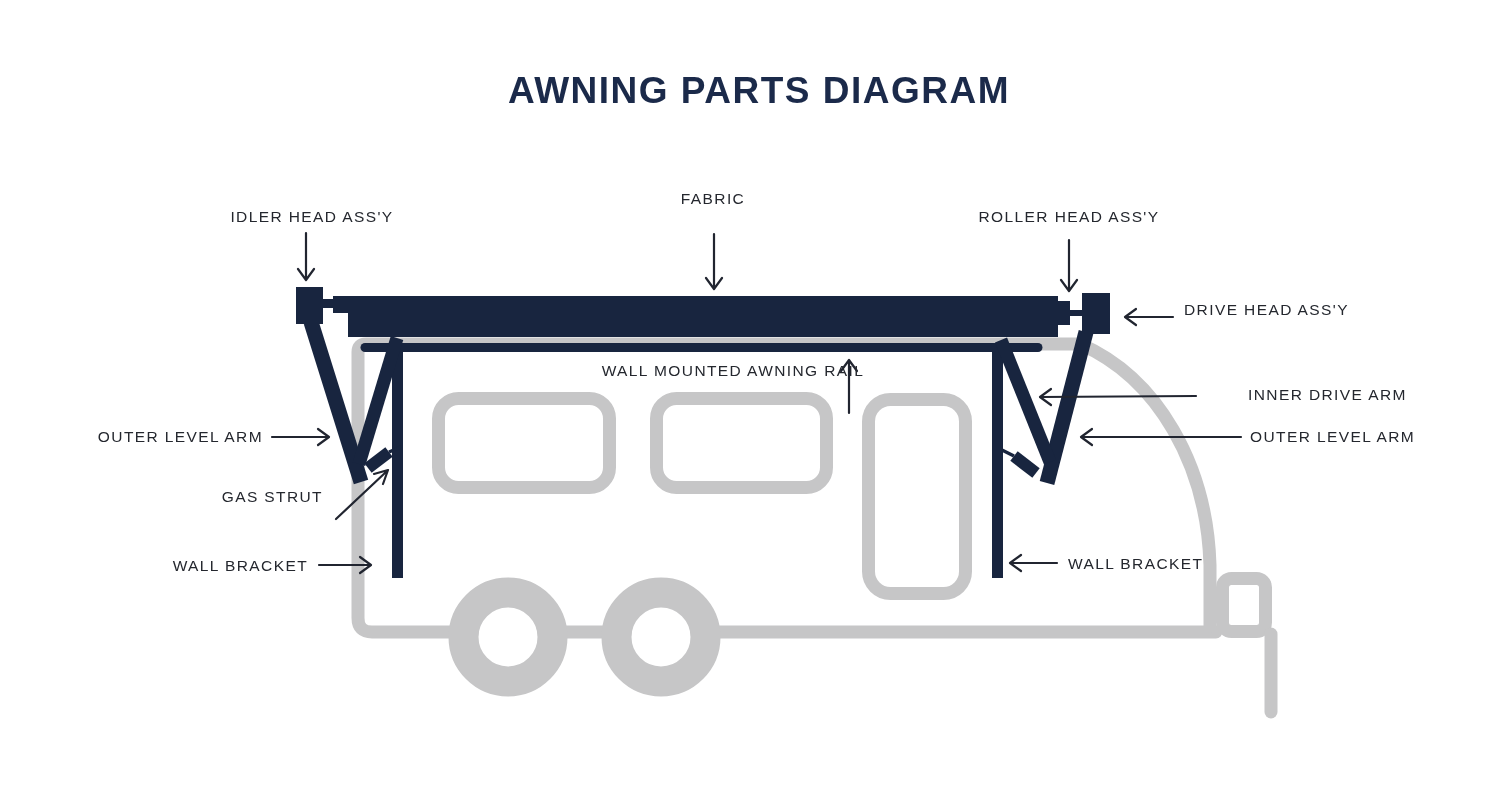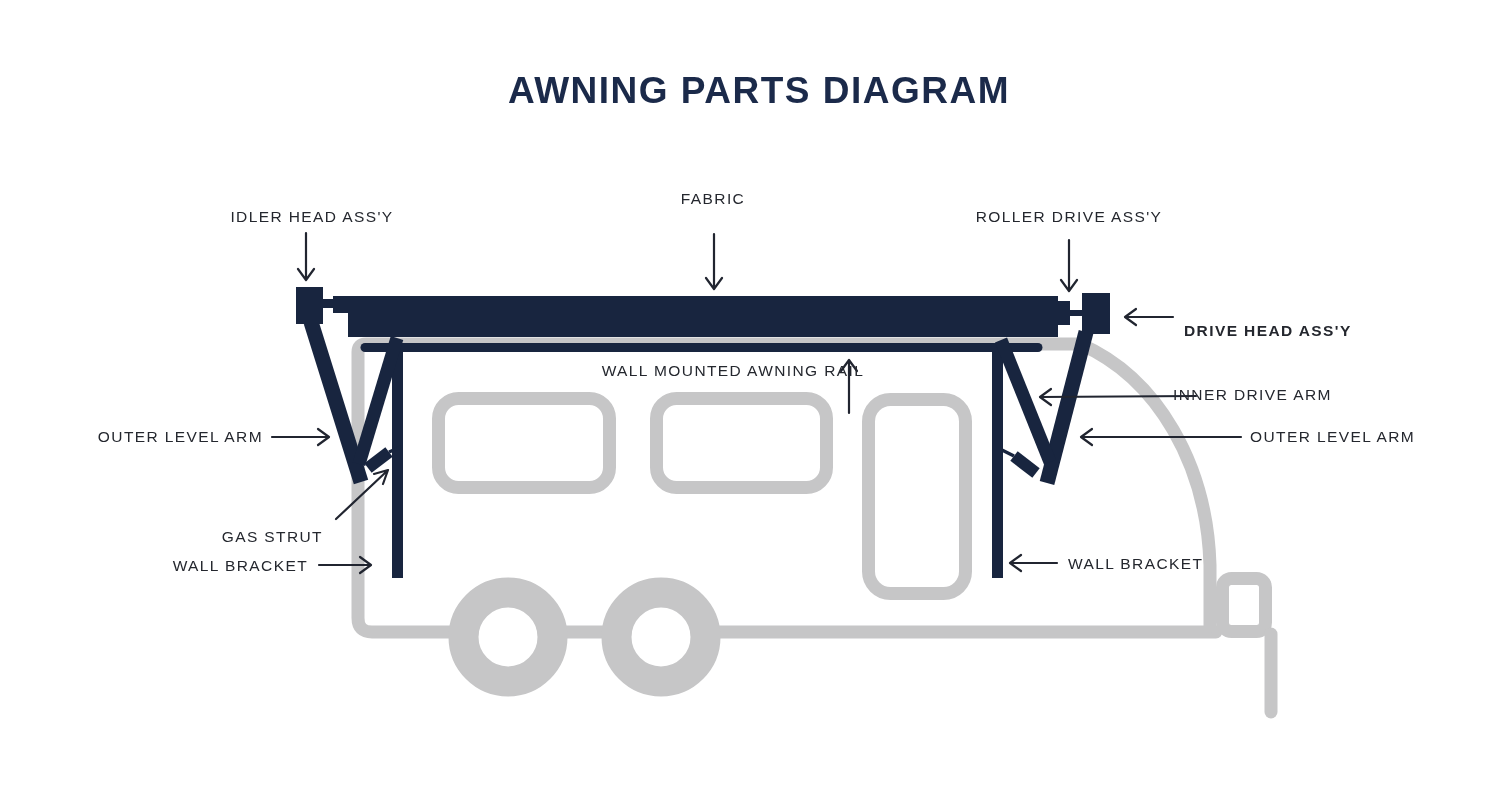--- a/index.html
+++ b/index.html
@@ -108,22 +108,22 @@
       <path class="arrow" d="M336 519 L386 472 M383 484 L388 470 L374 474"></path>
 
       <path class="arrow" d="M319 565 L370 565 M360 557 L371 565 L360 573"></path>
     </g>
   </svg>
 
   <div class="page-title">AWNING PARTS DIAGRAM</div>
 
   <div class="lbl center" style="left:312px;top:217px;">IDLER HEAD ASS'Y</div>
   <div class="lbl center" style="left:713px;top:199px;">FABRIC</div>
-  <div class="lbl center" style="left:1069px;top:217px;">ROLLER DRIVE ASS'Y</div>
-  <div class="lbl" style="left:1184px;top:331px;font-weight:bold;">DRIVE HEAD ASS'Y</div>
+  <div class="lbl center" style="left:1069px;top:217px;">ROLLER HEAD ASS'Y</div>
+  <div class="lbl" style="left:1184px;top:310px;">DRIVE HEAD ASS'Y</div>
   <div class="lbl center" style="left:733px;top:371px;">WALL MOUNTED AWNING RAIL</div>
-  <div class="lbl" style="left:1173px;top:395px;text-align:right;">INNER DRIVE ARM</div>
+  <div class="lbl" style="left:1248px;top:395px;text-align:right;">INNER DRIVE ARM</div>
   <div class="lbl" style="left:1250px;top:437px;">OUTER LEVEL ARM</div>
   <div class="lbl" style="right:1237px;top:437px;">OUTER LEVEL ARM</div>
-  <div class="lbl" style="right:1177px;top:537px;text-align:right;">GAS STRUT</div>
+  <div class="lbl" style="right:1177px;top:497px;text-align:right;">GAS STRUT</div>
   <div class="lbl" style="right:1192px;top:566px;">WALL BRACKET</div>
   <div class="lbl" style="left:1068px;top:564px;">WALL BRACKET</div>
 </div>
 
 </body></html>

